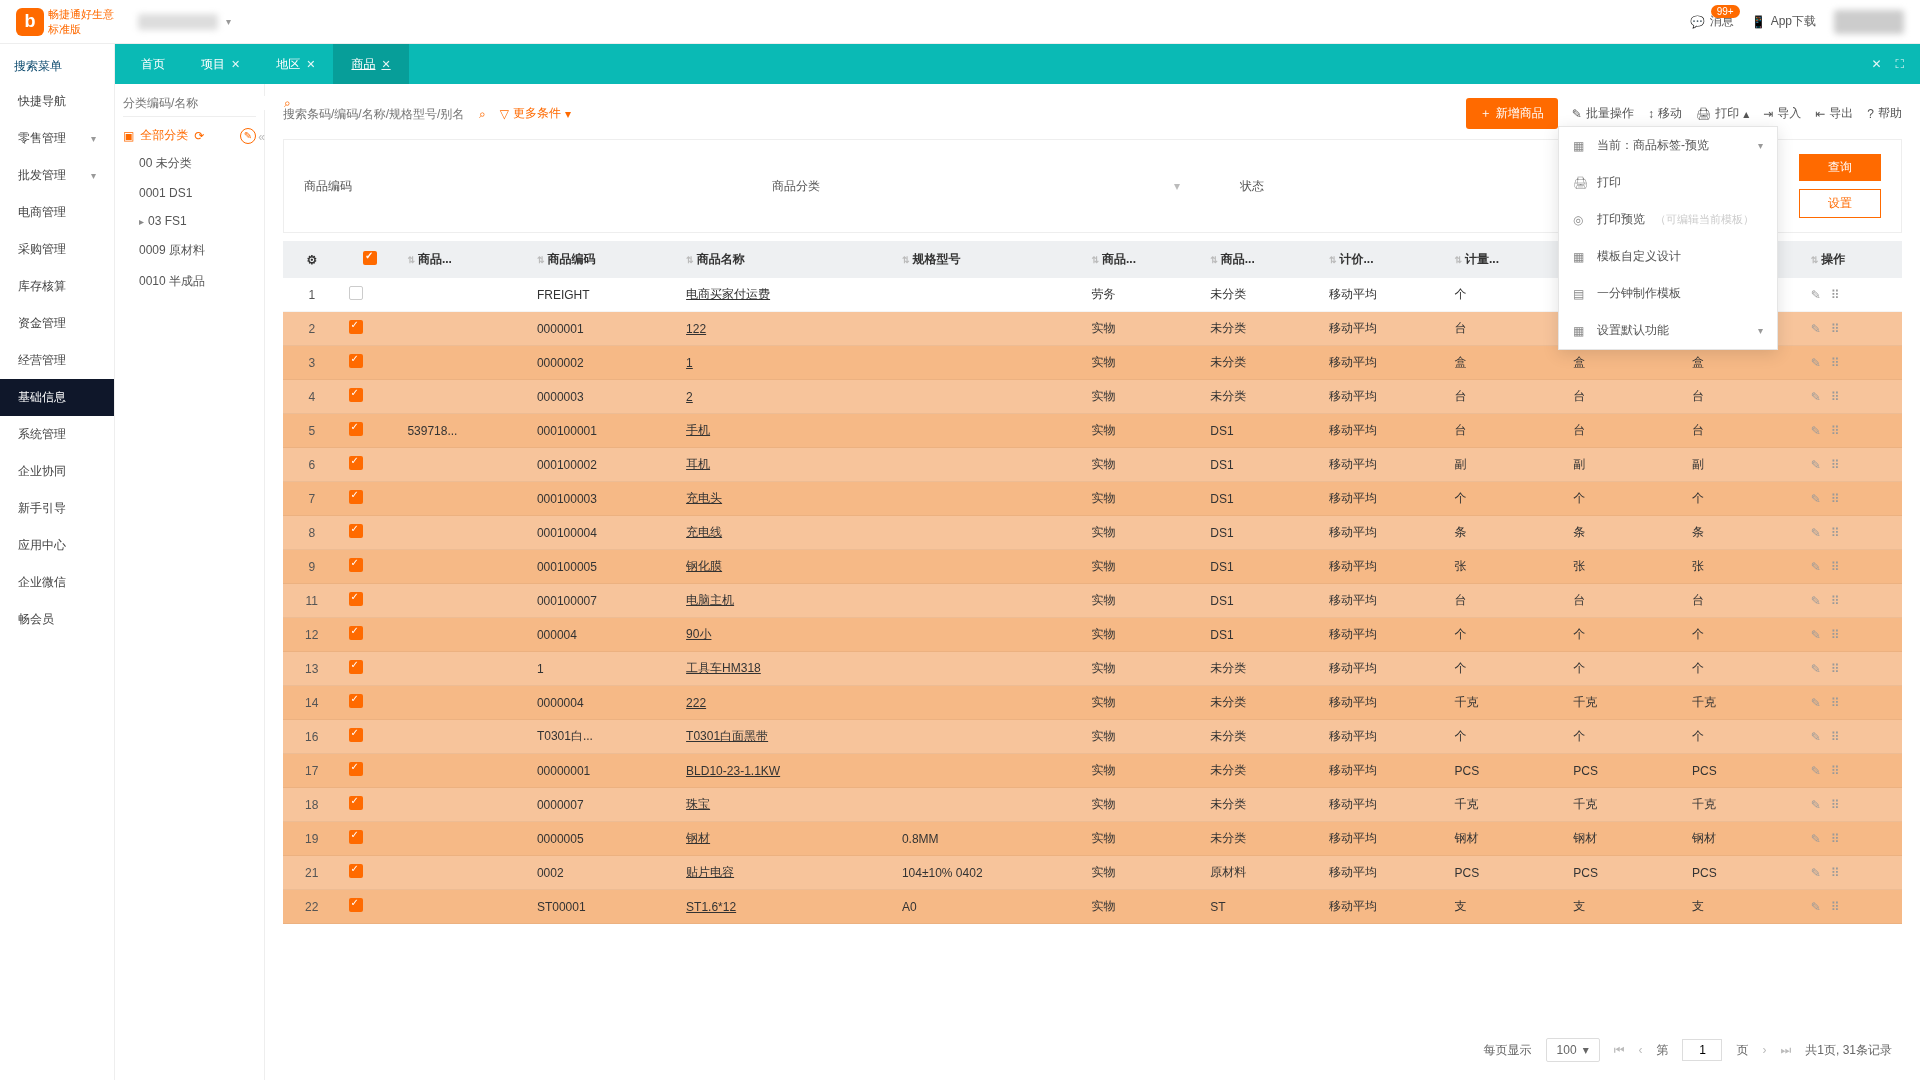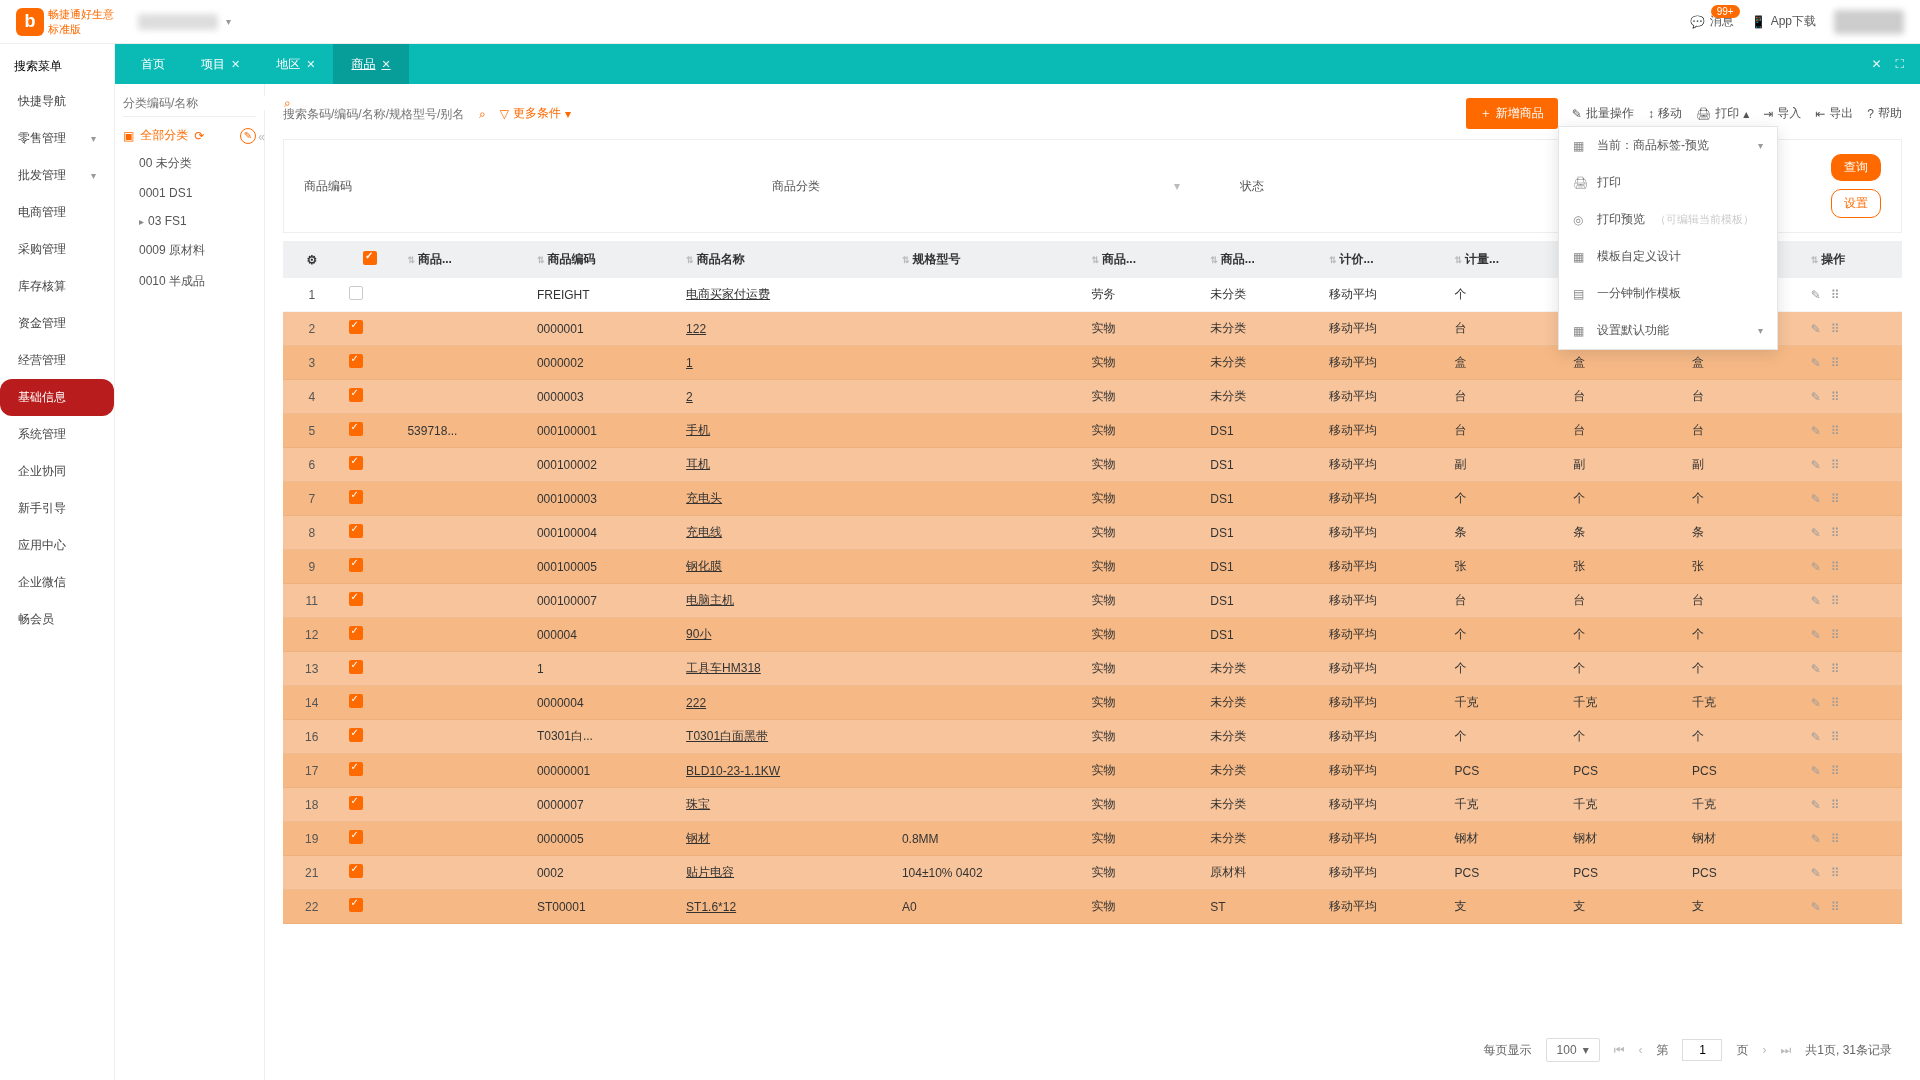--- a/index.html
+++ b/index.html
@@ -15,23 +15,23 @@
 .org-sel{display:flex;align-items:center;gap:8px;color:#999;cursor:pointer;padding:4px 8px;}
 .blur{filter:blur(3px);background:#ddd;width:80px;height:16px;border-radius:2px;}
 .topbar-right{display:flex;align-items:center;gap:18px;}
 .top-item{display:flex;align-items:center;gap:4px;cursor:pointer;color:#555;position:relative;}
 .badge{background:#ff6a00;color:#fff;border-radius:10px;padding:1px 6px;font-size:10px;position:absolute;top:-8px;right:-6px;}
 .avatar-blur{width:70px;height:24px;filter:blur(3px);background:#ccc;border-radius:3px;}
 
 .body{flex:1;display:flex;overflow:hidden;}
 
 .leftnav{width:115px;background:#fff;border-right:1px solid #eee;padding-top:6px;}
-.leftnav .search{padding:8px 14px;color:#000000;}
+.leftnav .search{padding:8px 14px;color:#0c4a6e;}
 .leftnav .nav-item{padding:10px 18px;color:#444;cursor:pointer;display:flex;justify-content:space-between;align-items:center;}
-.leftnav .nav-item.active{background:#b91c1c;color:#fff;border-radius:12px;}
+.leftnav .nav-item.active{background:#0f172a;color:#fff;}
 .caret{font-size:10px;color:#999;}
 
 .main{flex:1;display:flex;flex-direction:column;overflow:hidden;}
 
 .tabs{height:40px;background:#0abab5;display:flex;align-items:center;color:#fff;padding:0 8px;justify-content:space-between;}
 .tabs-left{display:flex;align-items:center;}
 .tab{padding:0 18px;height:40px;display:flex;align-items:center;gap:6px;cursor:pointer;}
 .tab.active{background:#079e99;text-decoration:underline;}
 .tab .x{font-size:11px;opacity:.9;}
 .tabs-right{display:flex;align-items:center;gap:14px;padding-right:8px;}
@@ -68,21 +68,21 @@
 .print-dd .dd-row .dd-icon{width:14px;color:#888;}
 .print-dd .dd-row .hint{color:#ccc;font-size:11px;}
 .print-dd .dd-row .dd-caret{margin-left:auto;color:#999;font-size:10px;}
 
 .filters{border:1px solid #eee;margin:0 18px;padding:14px 20px;display:flex;align-items:center;gap:60px;position:relative;}
 .flt{display:flex;align-items:center;gap:100px;}
 .flt .lbl{color:#555;}
 .flt .val{width:260px;border-bottom:1px solid transparent;color:#999;display:flex;justify-content:flex-end;}
 .flt .chev{color:#bbb;}
 .filters-right{margin-left:auto;display:flex;flex-direction:column;gap:8px;}
-.fbtn{padding:5px 12px;border-radius:10px;cursor:pointer;text-align:center;}
+.fbtn{padding:5px 28px;border-radius:0;cursor:pointer;text-align:center;}
 .fbtn.p{background:#ff6a00;color:#fff;}
 .fbtn.o{border:1px solid #ff6a00;color:#ff6a00;}
 
 .tbl-wrap{flex:1;overflow:auto;margin:8px 18px 0 18px;}
 table{width:100%;border-collapse:collapse;}
 th{background:#eef0f2;padding:10px 8px;text-align:left;font-weight:600;color:#333;position:sticky;top:0;white-space:nowrap;}
 th .sort{color:#bbb;font-size:9px;margin-right:3px;}
 td{padding:8px 8px;color:#333;white-space:nowrap;}
 tbody tr{border-bottom:1px solid rgba(0,0,0,.04);}
 tbody tr.sel{background:#f7c49b;}

